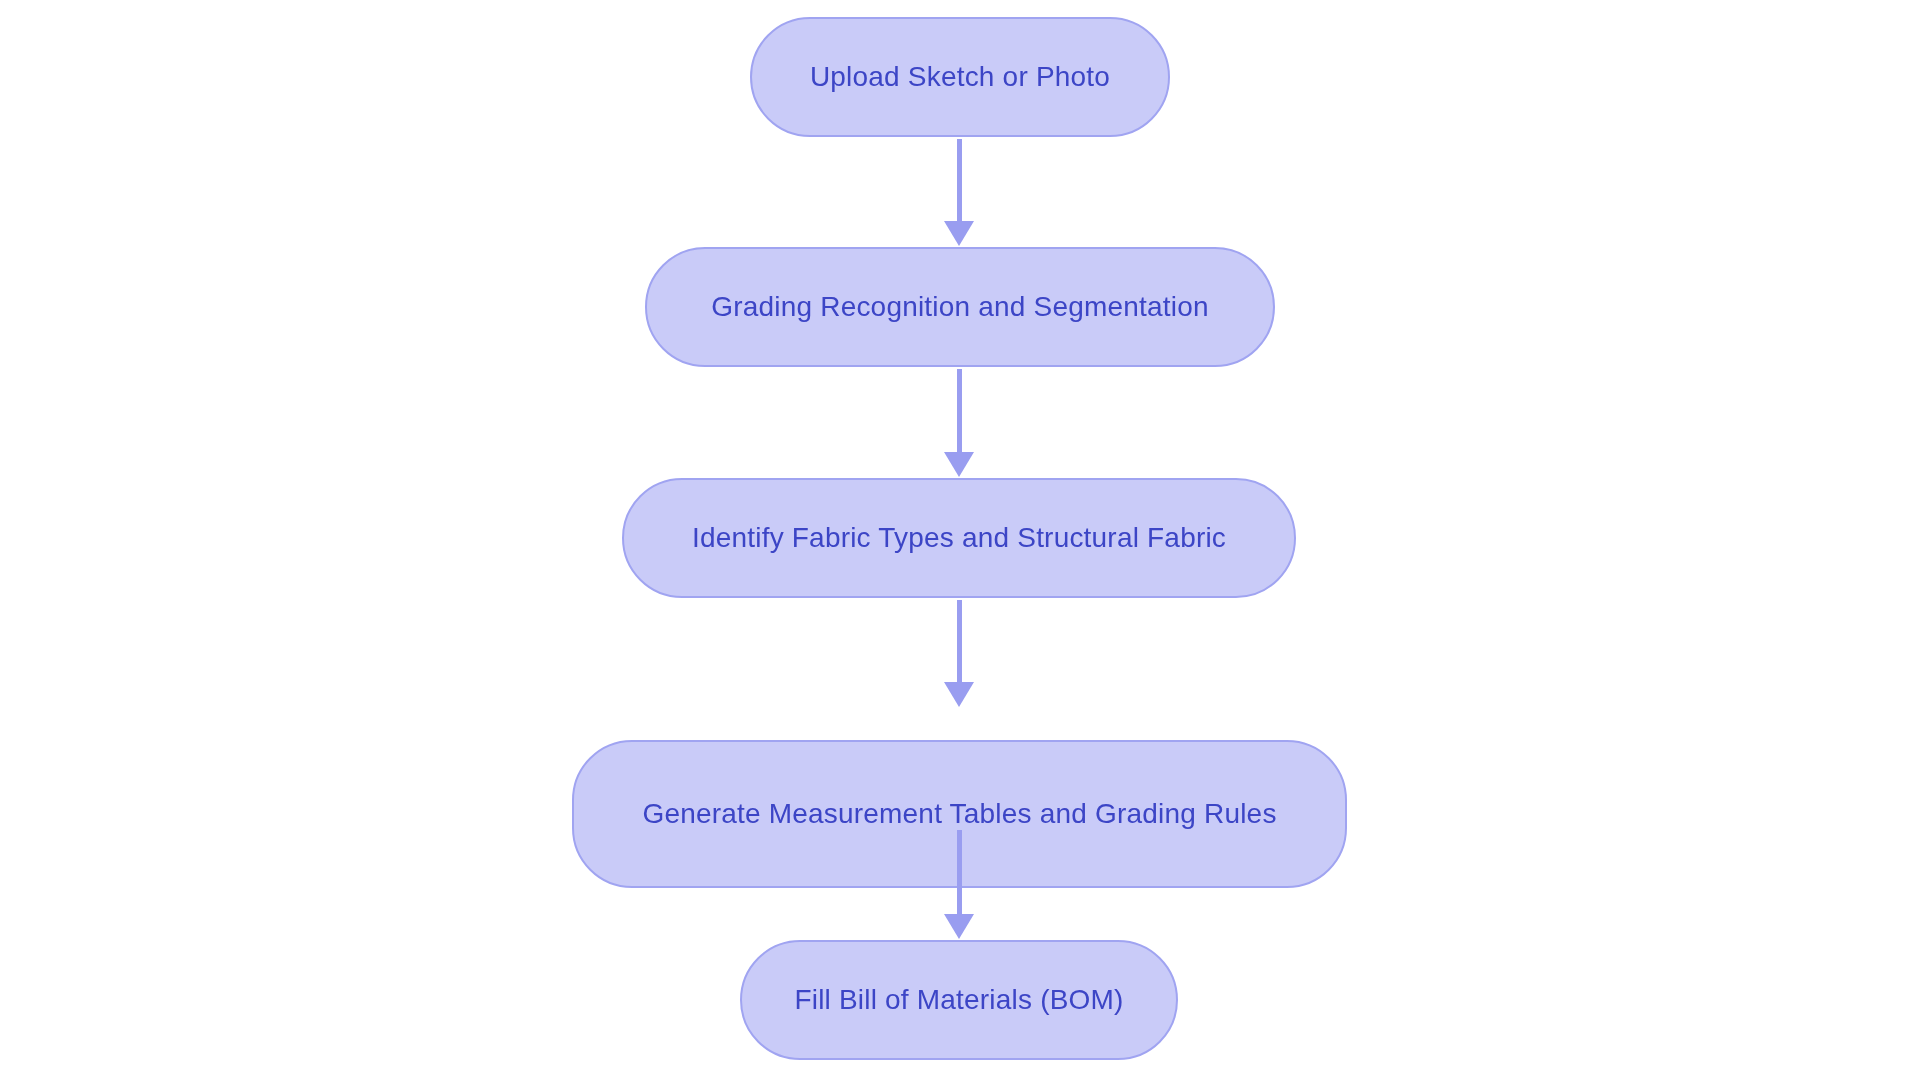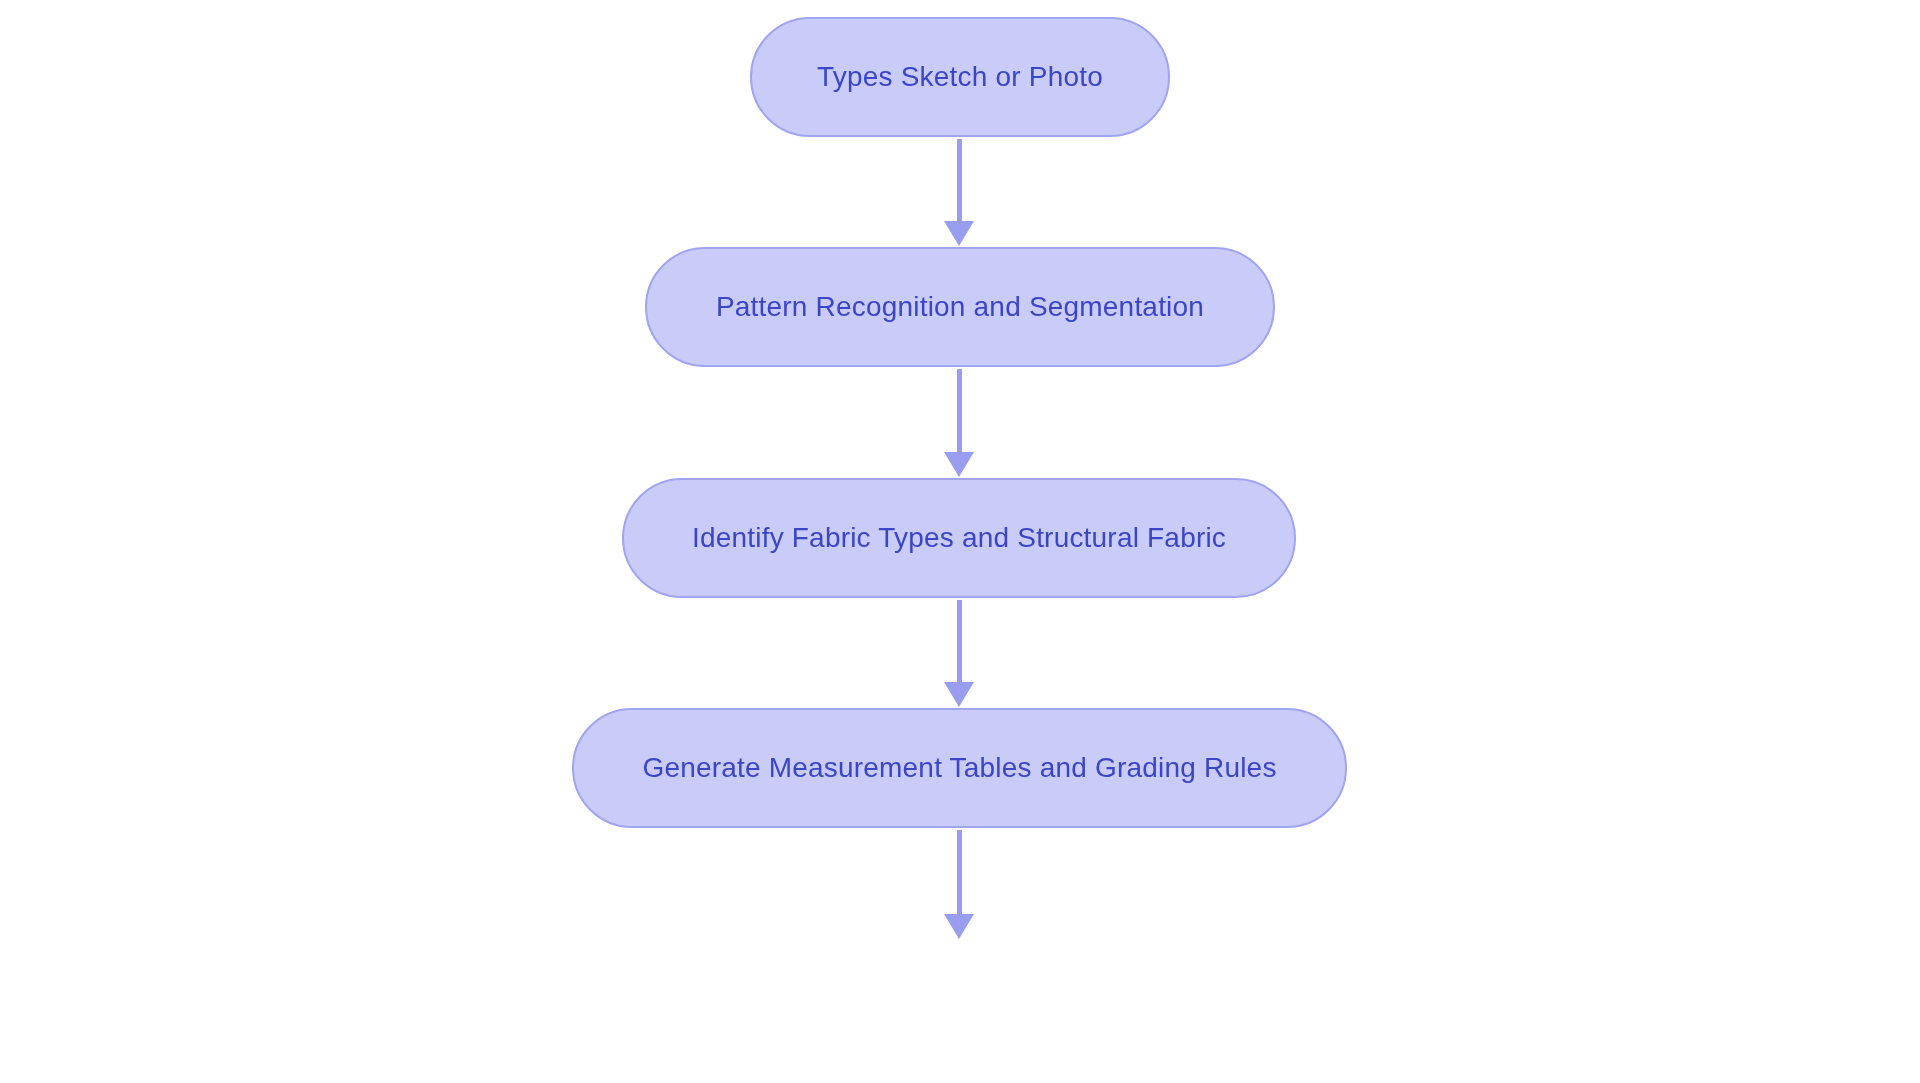--- a/index.html
+++ b/index.html
@@ -27,21 +27,21 @@
     justify-content: center;
     text-align: center;
     font-size: 28px;
     font-weight: 500;
     letter-spacing: 0.2px;
     white-space: nowrap;
   }
   #node-1 { left: 750px; top: 17px;  width: 420px; height: 120px; }
   #node-2 { left: 645px; top: 247px; width: 630px; height: 120px; }
   #node-3 { left: 622px; top: 478px; width: 674px; height: 120px; }
-  #node-4 { left: 572px; top: 708px; width: 775px; height: 120px; }
+  #node-4 { left: 572px; top: 740px; width: 775px; height: 148px; }
   #node-5 { left: 740px; top: 940px; width: 438px; height: 120px; }
 
   .arrow {
     position: absolute;
     width: 30px;
     display: flex;
     flex-direction: column;
     align-items: center;
   }
   .arrow-line {
@@ -59,42 +59,43 @@
   #arrow-1 { left: 944px; top: 139px; height: 107px; }
   #arrow-2 { left: 944px; top: 369px; height: 108px; }
   #arrow-3 { left: 944px; top: 600px; height: 107px; }
   #arrow-4 { left: 944px; top: 830px; height: 109px; }
 </style>
 </head>
 <body>
 
 <div class="canvas">
 
-  <div class="node" id="node-1">Types Sketch or Photo</div>
+  <div class="node" id="node-1">Upload Sketch or Photo</div>
 
   <div class="arrow" id="arrow-1">
     <span class="arrow-line"></span>
     <span class="arrow-head"></span>
   </div>
 
-  <div class="node" id="node-2">Pattern Recognition and Segmentation</div>
+  <div class="node" id="node-2">Grading Recognition and Segmentation</div>
 
   <div class="arrow" id="arrow-2">
     <span class="arrow-line"></span>
     <span class="arrow-head"></span>
   </div>
 
   <div class="node" id="node-3">Identify Fabric Types and Structural Fabric</div>
 
   <div class="arrow" id="arrow-3">
     <span class="arrow-line"></span>
     <span class="arrow-head"></span>
   </div>
 
   <div class="node" id="node-4">Generate Measurement Tables and Grading Rules</div>
 
   <div class="arrow" id="arrow-4">
     <span class="arrow-line"></span>
     <span class="arrow-head"></span>
   </div>
 
+  <div class="node" id="node-5">Fill Bill of Materials (BOM)</div>
 
 </div>
 
 </body></html>

